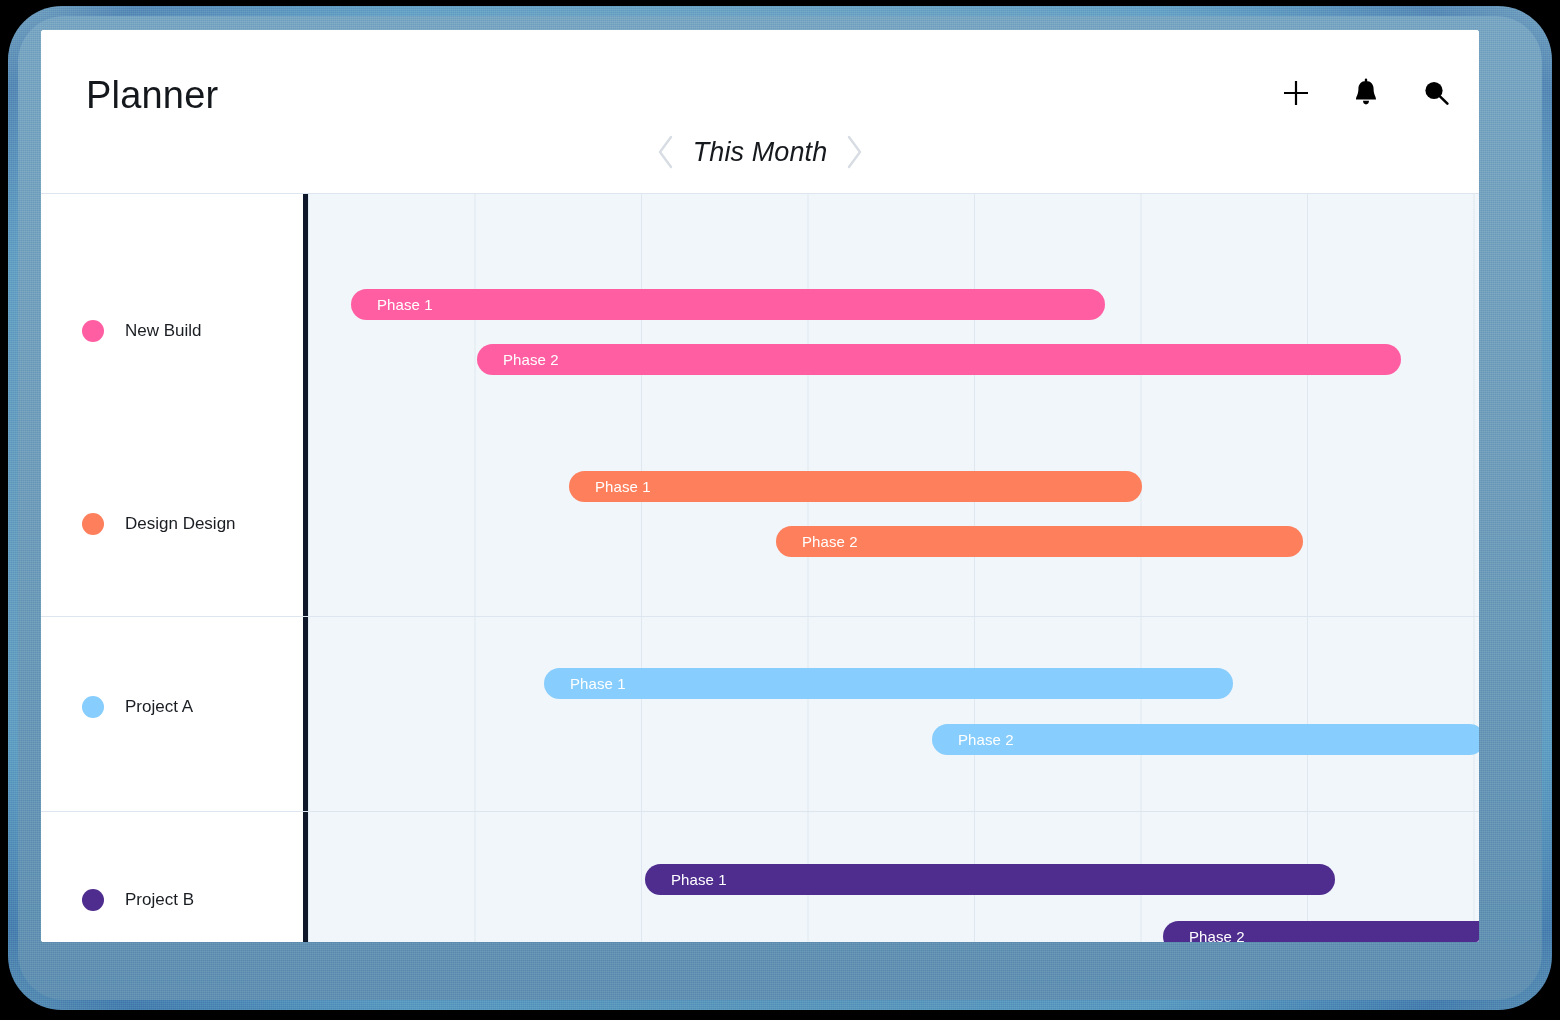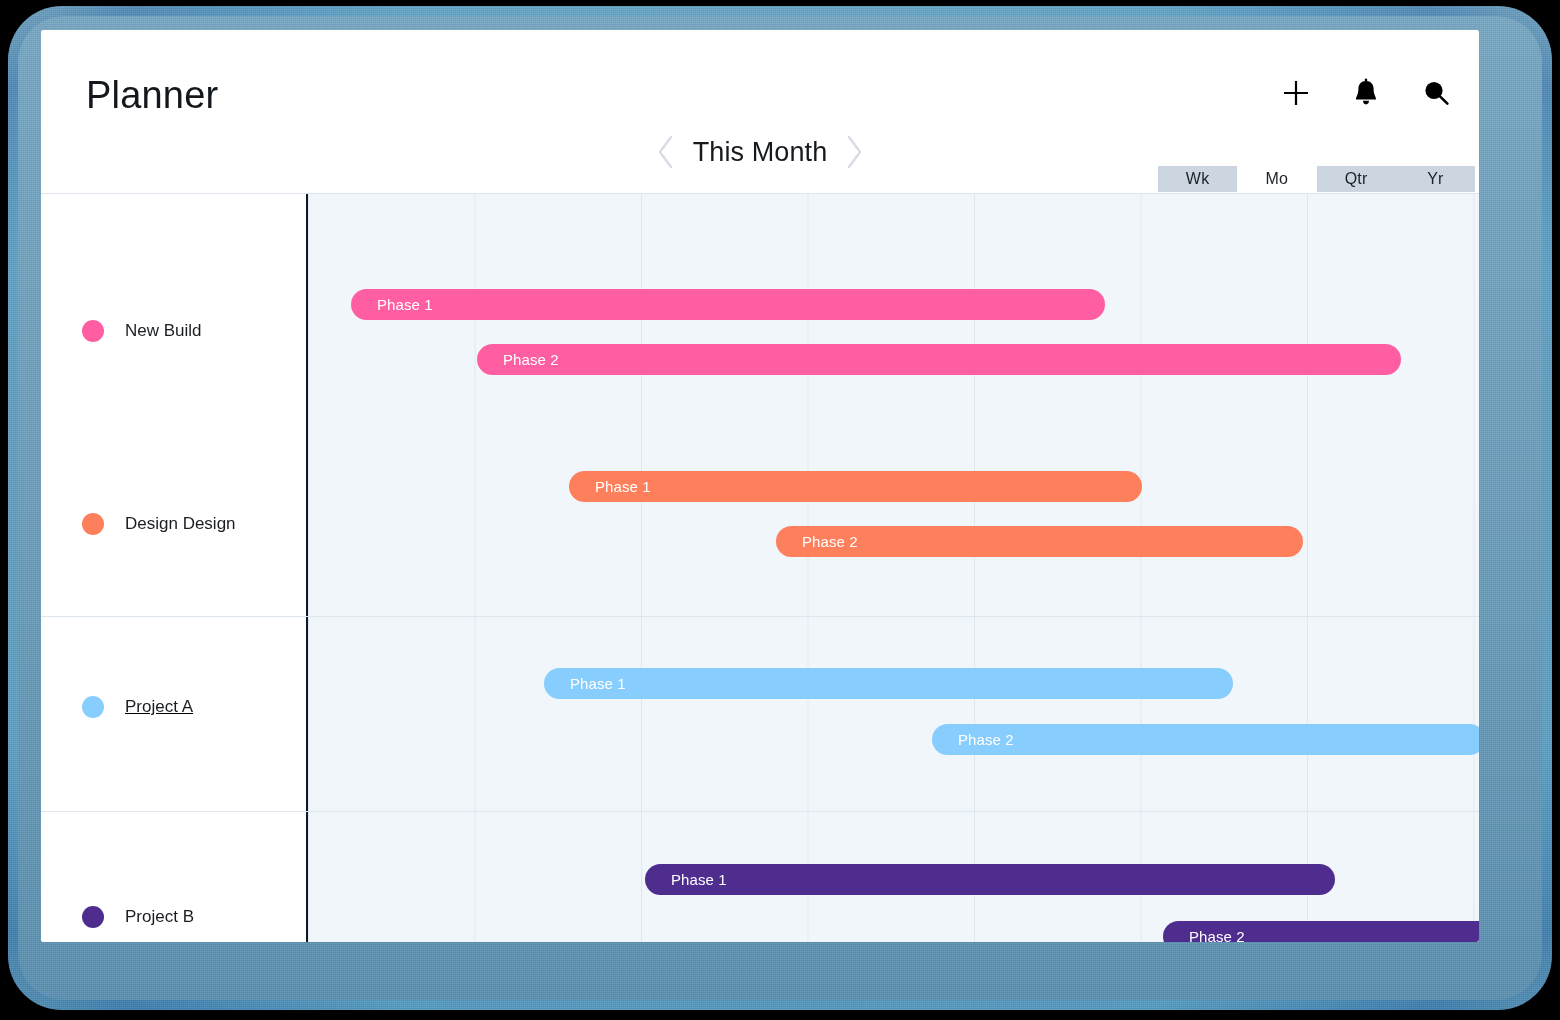--- a/index.html
+++ b/index.html
@@ -93,20 +93,21 @@
     display: flex;
     align-items: center;
     justify-content: center;
     gap: 14px;
   }
   #period-label {
     font-size: 27px;
     font-weight: 400;
     color: #16191d;
     letter-spacing: .1px;
+    font-style: italic;
   }
   .nav-chevron {
     width: 26px; height: 36px;
     display: flex; align-items: center; justify-content: center;
     cursor: pointer;
   }
   .nav-chevron svg { display: block; }
 
   
   #scale-segmented {
@@ -137,21 +138,21 @@
     width: 1438px;
     height: 749px;
     background: #fff;
     border-top: 1px solid #dde6ee;
   }
   #label-column {
     position: absolute;
     left: 0; top: 0;
     width: 267px; height: 100%;
     background: #fff;
-    border-right: 2px solid #0f172a;
+    border-right: 5px solid #0f172a;
     z-index: 3;
   }
   #timeline-area {
     position: absolute;
     left: 267px; top: 0;
     right: 0; height: 100%;
     background: #f1f6fa;
     overflow: hidden;
   }
   #grid-columns {
@@ -248,26 +249,20 @@
           </svg>
         </div>
         <div id="period-label">This Month</div>
         <div class="nav-chevron">
           <svg width="20" height="34" viewBox="0 0 20 34">
             <path d="M5 2 L16 17 L5 32" stroke="#d7dde3" stroke-width="2.4" fill="none" stroke-linecap="round" stroke-linejoin="round"></path>
           </svg>
         </div>
       </div>
 
-      <div id="scale-segmented">
-        <div class="seg-item">Wk</div>
-        <div class="seg-item selected">Mo</div>
-        <div class="seg-item">Qtr</div>
-        <div class="seg-item">Yr</div>
-      </div>
     </div>
 
     <div id="gantt-body">
       <div id="timeline-area">
         <div id="grid-columns"></div>
         <div id="bars-layer">
             <div class="task-bar" style="background: rgb(255, 95, 162); left: 43px; width: 754px; top: 95px;">
               <span class="task-bar-label">Phase 1</span>
             </div>
             <div class="task-bar" style="background: rgb(255, 95, 162); left: 169px; width: 924px; top: 150px;">
@@ -295,25 +290,25 @@
       </div>
       <div id="label-column">
           <div class="project-label" style="top: 126px;">
             <span class="project-dot" style="background: rgb(255, 95, 162);"></span>
             <span class="project-name">New Build</span>
           </div>
           <div class="project-label" style="top: 319px;">
             <span class="project-dot" style="background: rgb(253, 127, 91);"></span>
             <span class="project-name">Design Design</span>
           </div>
-          <div class="project-label" style="top: 502px; text-decoration: underline;">
+          <div class="project-label" style="top: 502px;">
             <span class="project-dot" style="background: rgb(135, 205, 253);"></span>
             <span class="project-name">Project A</span>
           </div>
-          <div class="project-label" style="top: 712px;">
+          <div class="project-label" style="top: 695px;">
             <span class="project-dot" style="background: rgb(79, 45, 143);"></span>
             <span class="project-name">Project B</span>
           </div>
         </div>
       <div id="row-separators">
           <div class="row-sep" style="top: 422px;"></div>
           <div class="row-sep" style="top: 617px;"></div>
         </div>
     </div>
 

